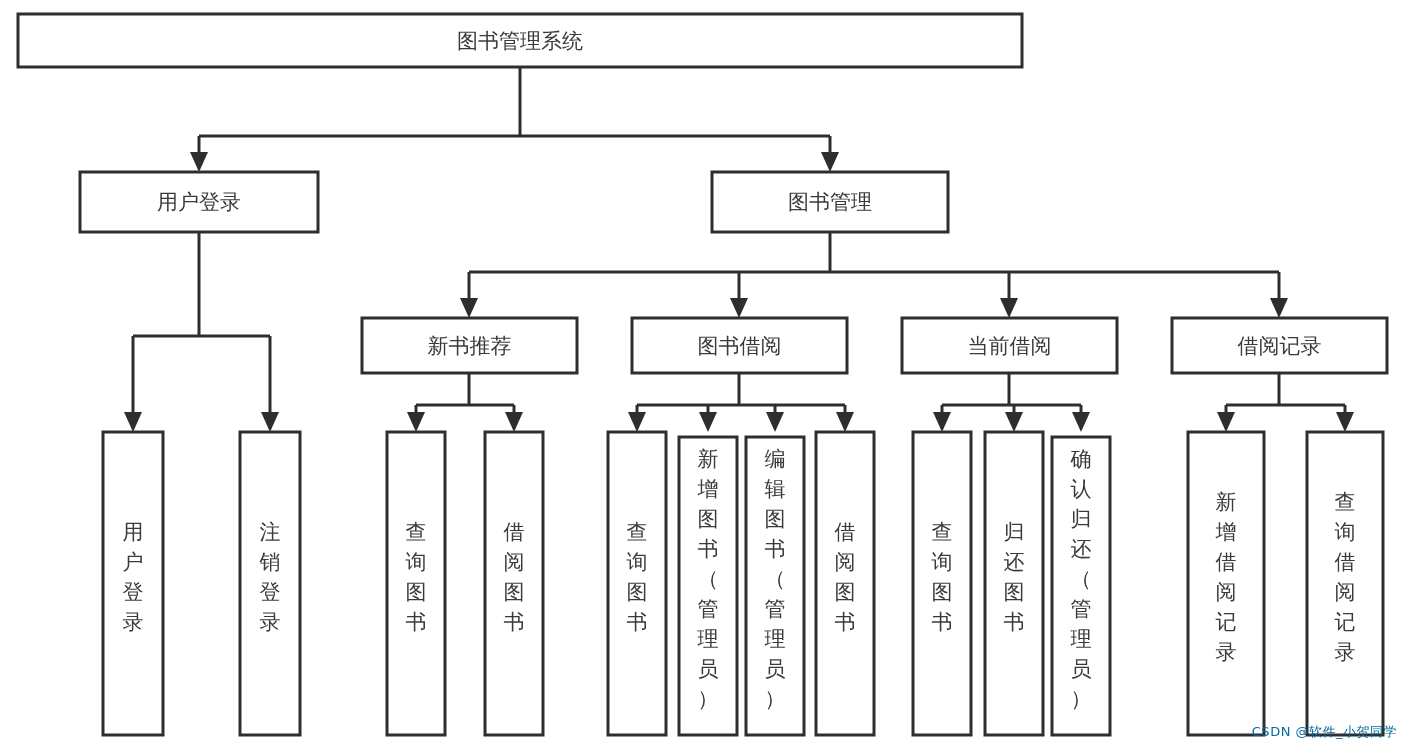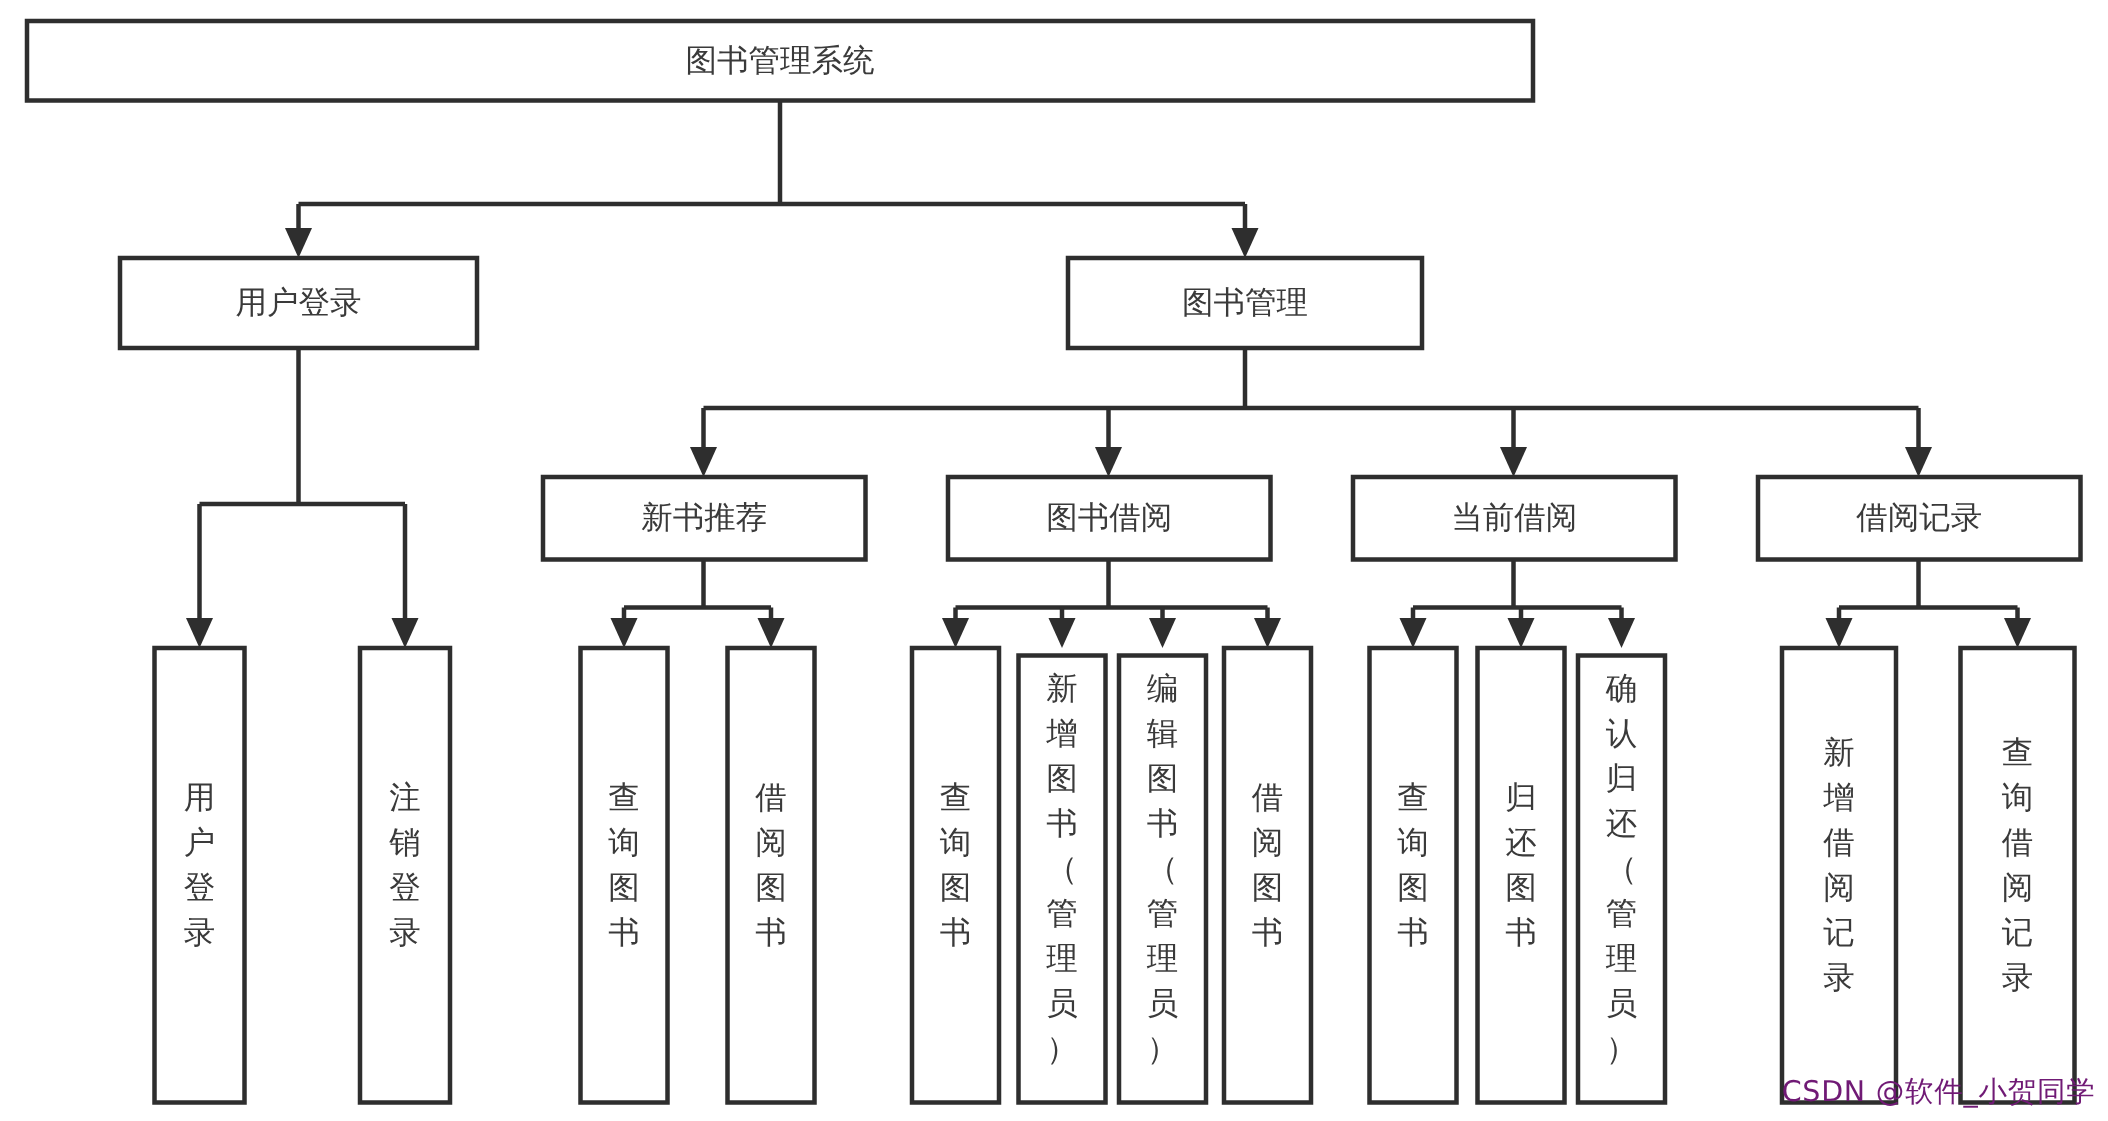--- a/index.html
+++ b/index.html
@@ -54,22 +54,22 @@
     font-family: "DejaVu Sans", "Liberation Sans", sans-serif;
     font-size: 21px;
     fill: #3a3a3a;
     text-anchor: middle;
   }
   .watermark-text {
     position: absolute;
     right: 8px;
     bottom: 6px;
     font-family: "DejaVu Sans", "Liberation Sans", sans-serif;
-    font-size: 19px;
-    color: #701a75;
+    font-size: 13px;
+    color: #0369a1;
     white-space: nowrap;
     letter-spacing: 0.5px;
     pointer-events: none;
   }
 </style>
 </head>
 <body>
 
 <div id="diagram-root">
 

